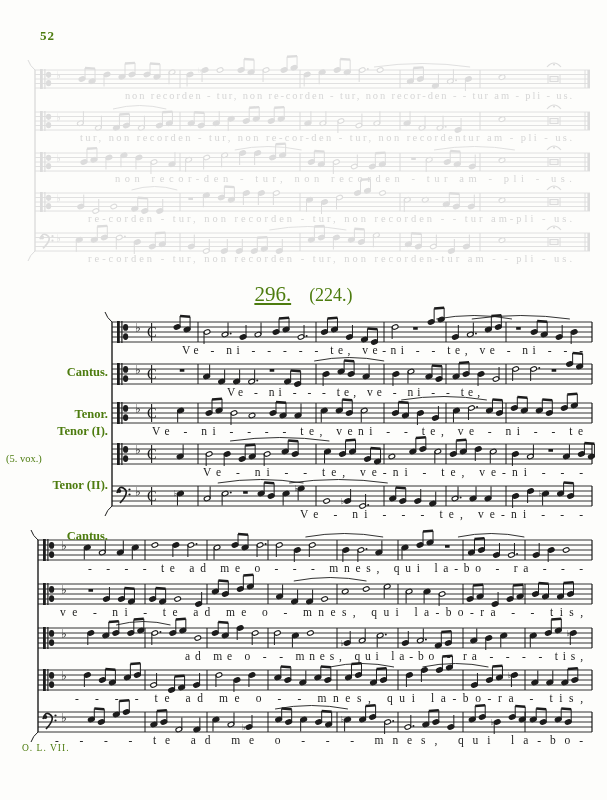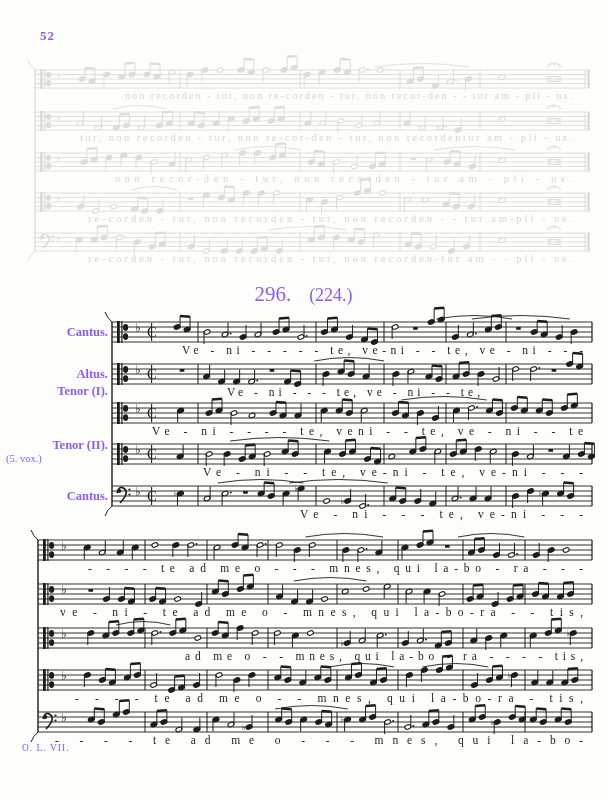--- a/index.html
+++ b/index.html
@@ -1,33 +1,33 @@
 <!DOCTYPE html>
 <html><head>
 <meta charset="utf-8">
 <style>
   html,body{margin:0;padding:0;background:#e8e8e8;}
   #page{
     position:relative;width:607px;height:800px;margin:0 auto;
     background:#fdfdfb;overflow:hidden;
-    font-family:"Liberation Serif", serif;color:#8b5cf6;
+    font-family:"Liberation Serif", serif;color:#4d7c0f;
   }
   #score-svg{position:absolute;left:0;top:0;}
   .pageno{
     position:absolute;left:40px;top:28px;
     font:600 13px "Liberation Serif", serif;letter-spacing:1px;
   }
   .title{
     position:absolute;left:0;top:282px;width:607px;text-align:center;
   }
-  .title .t-main{font:400 21px "Liberation Serif", serif;}
+  .title .t-main{font:400 21px "Liberation Serif", serif;text-decoration:underline;}
   .title .t-sub{font:400 18px "Liberation Serif", serif;margin-left:18px;}
   .vlabel{
     position:absolute;left:6px;width:102px;text-align:right;
-    font:bold 12.5px "Liberation Serif", serif;white-space:nowrap;
+    font:bold 12.5px "Liberation Serif", serif;white-space:nowrap;margin-top:40px;
   }
   .vsub{
     position:absolute;left:6px;width:102px;text-align:left;
     font:400 10.5px "Liberation Serif", serif;white-space:nowrap;
   }
   .footer{
     position:absolute;left:0;top:743px;width:607px;text-align:left;
     font:400 9.5px "Liberation Serif", serif;letter-spacing:1px;padding-left:22px;
   }
 </style>
@@ -1326,21 +1326,21 @@
           <text x="55" y="744" fill="#1c1c1c" font-size="11.5" font-family="&quot;Liberation Serif&quot;, serif" textLength="528" lengthAdjust="spacing">- - - - te  ad  me o - - - mnes,  qui la-bo-</text>
         </g>
       </g>
     </svg>
 
   <div class="title">
     <span class="t-main">296.</span><span class="t-sub">(224.)</span>
   </div>
 
   <div class="vlabel" style="top:325px">Cantus.</div>
-  <div class="vlabel" style="top:367px">Altus.</div>
+  <div class="vlabel" style="top:367px">Tenor.</div>
   <div class="vlabel" style="top:384px">Tenor (I).</div>
   <div class="vlabel" style="top:438px">Tenor (II).</div>
   <div class="vsub" style="top:453px">(5. vox.)</div>
   <div class="vlabel" style="top:489px">Cantus.</div>
 
   <div class="footer">O. L. VII.</div>
 
 </div>
 
 </body></html>

